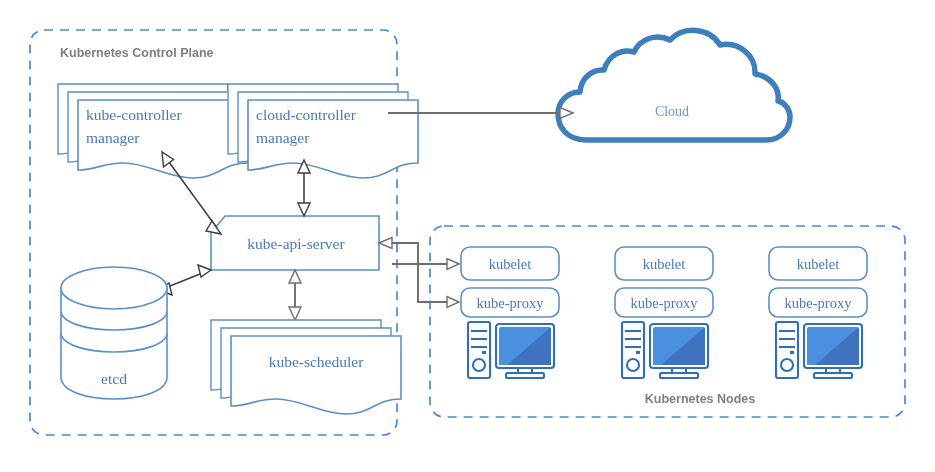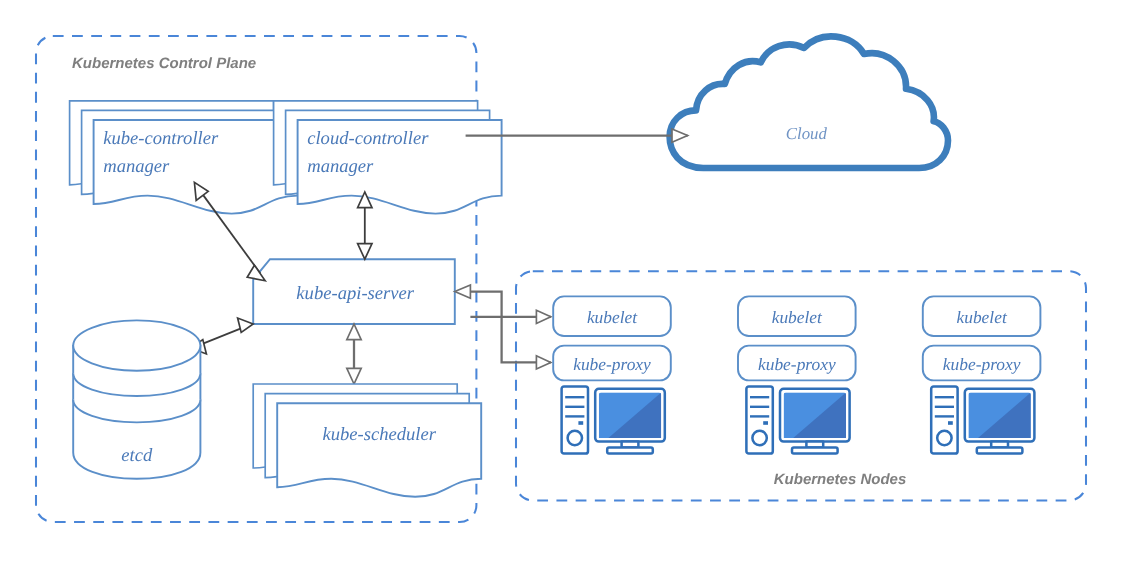--- a/index.html
+++ b/index.html
@@ -10,21 +10,20 @@
   body {
     width: 935px;
     height: 472px;
     overflow: hidden;
     font-family: "Liberation Serif", "DejaVu Serif", serif;
   }
   #diagram-root {
     position: relative;
     width: 935px;
     height: 420px;
-    font-style: italic;
   }
   svg#k8s-diagram {
     display: block;
     width: 935px;
     height: 472px;
   }
   .grp-title {
     font-family: "Liberation Sans", "DejaVu Sans", sans-serif;
     font-weight: bold;
     font-size: 12.5px;

